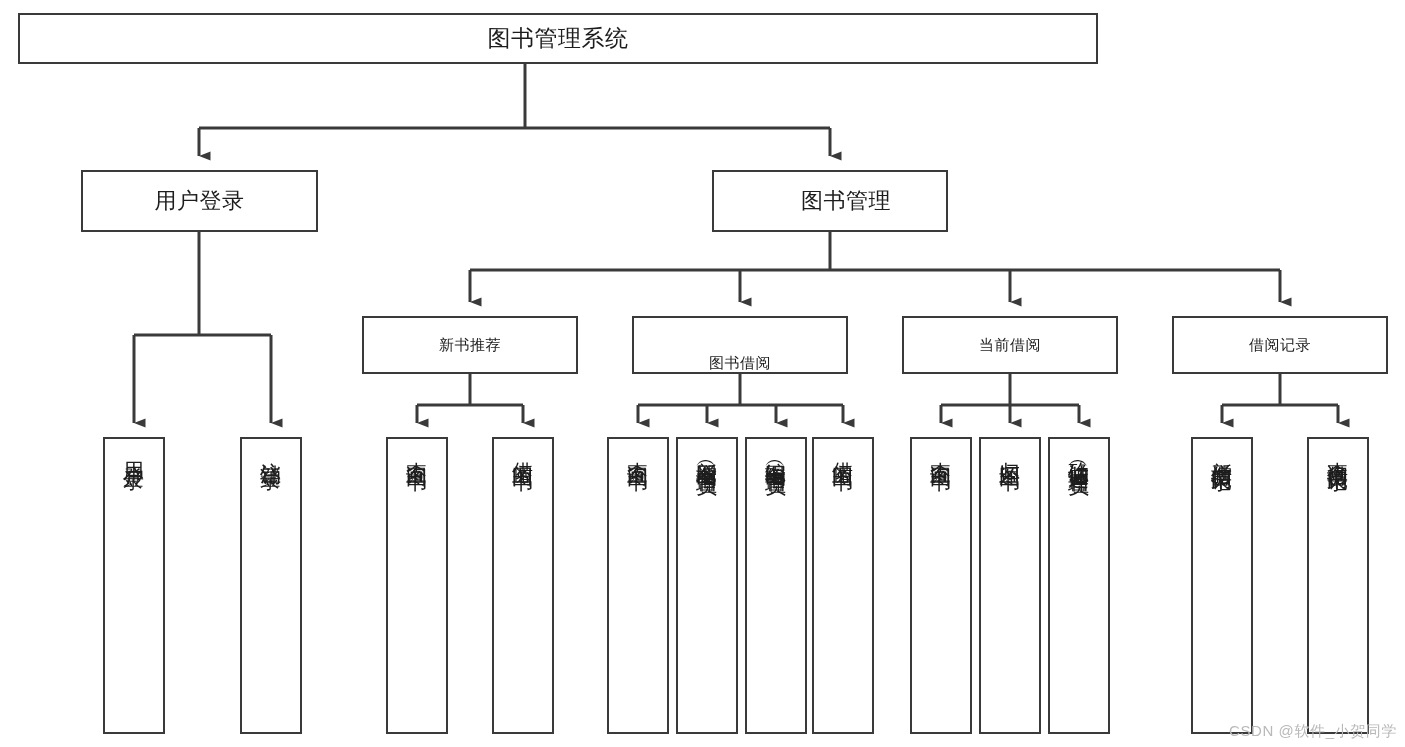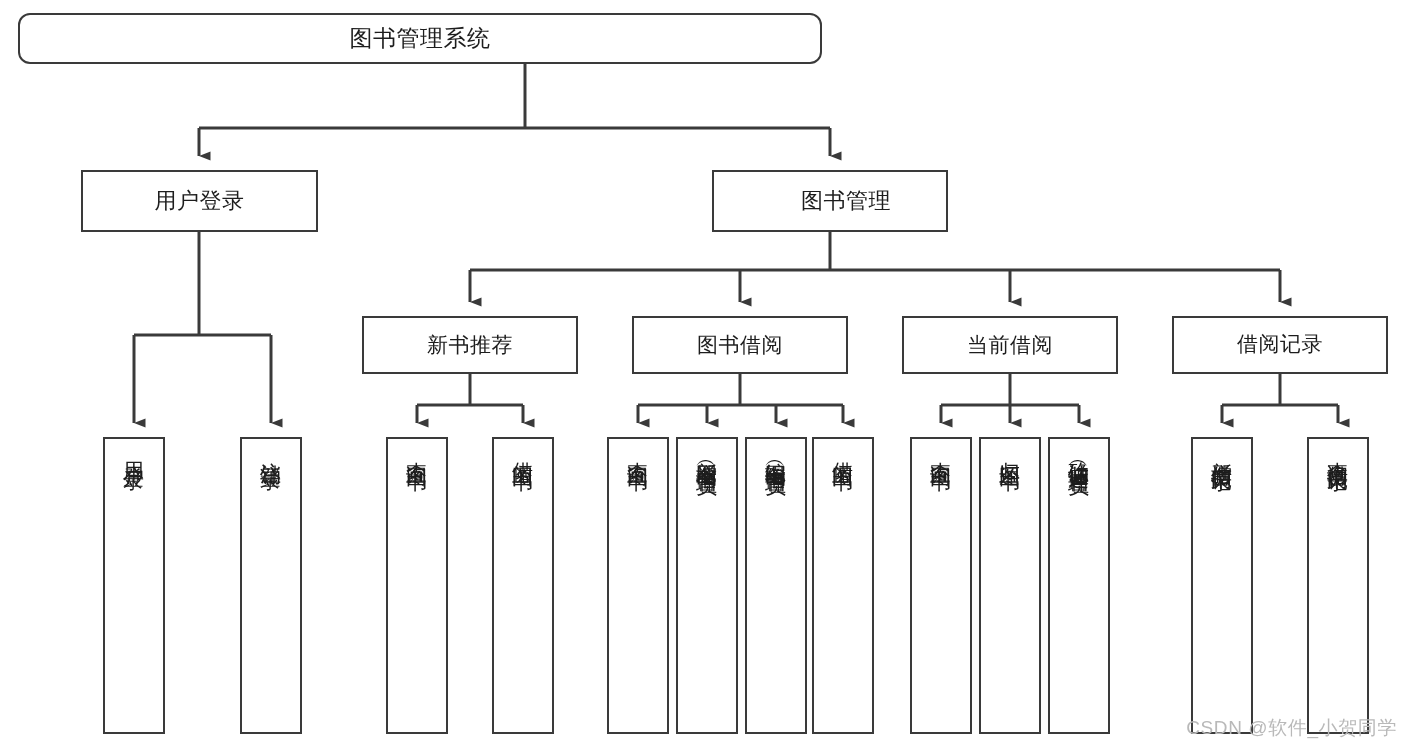--- a/index.html
+++ b/index.html
@@ -38,21 +38,21 @@
     text-align: center;
     line-height: 1.12;
     letter-spacing: 0.5px;
     white-space: pre;
   }
   
   .node.root .label { font-size: 23px; }
   
   .node.lvl2 .label { font-size: 22px; }
   
-  .node.lvl3 .label { font-size: 21px; }
+  .node.lvl3 .label { font-size: 15px; }
   
   .node.leaf {
     align-items: flex-start;
     justify-content: center;
     padding-top: 6px;
   }
   .node.leaf .label {
     writing-mode: vertical-rl;
     text-orientation: upright;
     font-size: 21px;
@@ -60,21 +60,21 @@
     letter-spacing: 3px;
     max-height: 286px;
   }
   .node.leaf.tall .label {
     letter-spacing: 2px;
   }
   .watermark {
     position: absolute;
     right: 8px;
     bottom: 6px;
-    font-size: 19px;
+    font-size: 15px;
     color: #b9b9b9;
     letter-spacing: 0.6px;
     z-index: 5;
     white-space: pre;
     text-align: right;
   }
 </style>
 </head>
 <body>
 
@@ -126,35 +126,35 @@
       <path d="M 1010 405 L 1010 423" marker-end="url(#arrow)"></path>
       <path d="M 1079 405 L 1079 423" marker-end="url(#arrow)"></path>
 
       <path d="M 1280 374 L 1280 405"></path>
       <path d="M 1222 405 L 1338 405"></path>
       <path d="M 1222 405 L 1222 423" marker-end="url(#arrow)"></path>
       <path d="M 1338 405 L 1338 423" marker-end="url(#arrow)"></path>
     </g>
   </svg>
 
-  <div class="node root" style="left:18px; top:13px; width:804px; height:51px;border-radius:12px;">
+  <div class="node root" style="left:18px; top:13px; width:1080px; height:51px;">
     <span class="label">图书管理系统</span>
   </div>
 
   <div class="node lvl2" style="left:81px; top:170px; width:237px; height:62px;">
     <span class="label">用户登录</span>
   </div>
   <div class="node lvl2" style="left:712px; top:170px; width:236px; height:62px;padding-left:32px;">
     <span class="label">图书管理</span>
   </div>
 
   <div class="node lvl3" style="left:362px; top:316px; width:216px; height:58px;">
     <span class="label">新书推荐</span>
   </div>
-  <div class="node lvl3" style="left:632px; top:316px; width:216px; height:58px;">
+  <div class="node lvl3" style="left:632px; top:316px; width:216px; height:58px;align-items:flex-end;">
     <span class="label">图书借阅</span>
   </div>
   <div class="node lvl3" style="left:902px; top:316px; width:216px; height:58px;align-items:center;">
     <span class="label">当前借阅</span>
   </div>
   <div class="node lvl3" style="left:1172px; top:316px; width:216px; height:58px;font-family:Liberation Serif, serif;">
     <span class="label">借阅记录</span>
   </div>
 
   <div class="node leaf" style="left:103px; top:437px; width:62px; height:297px;">

